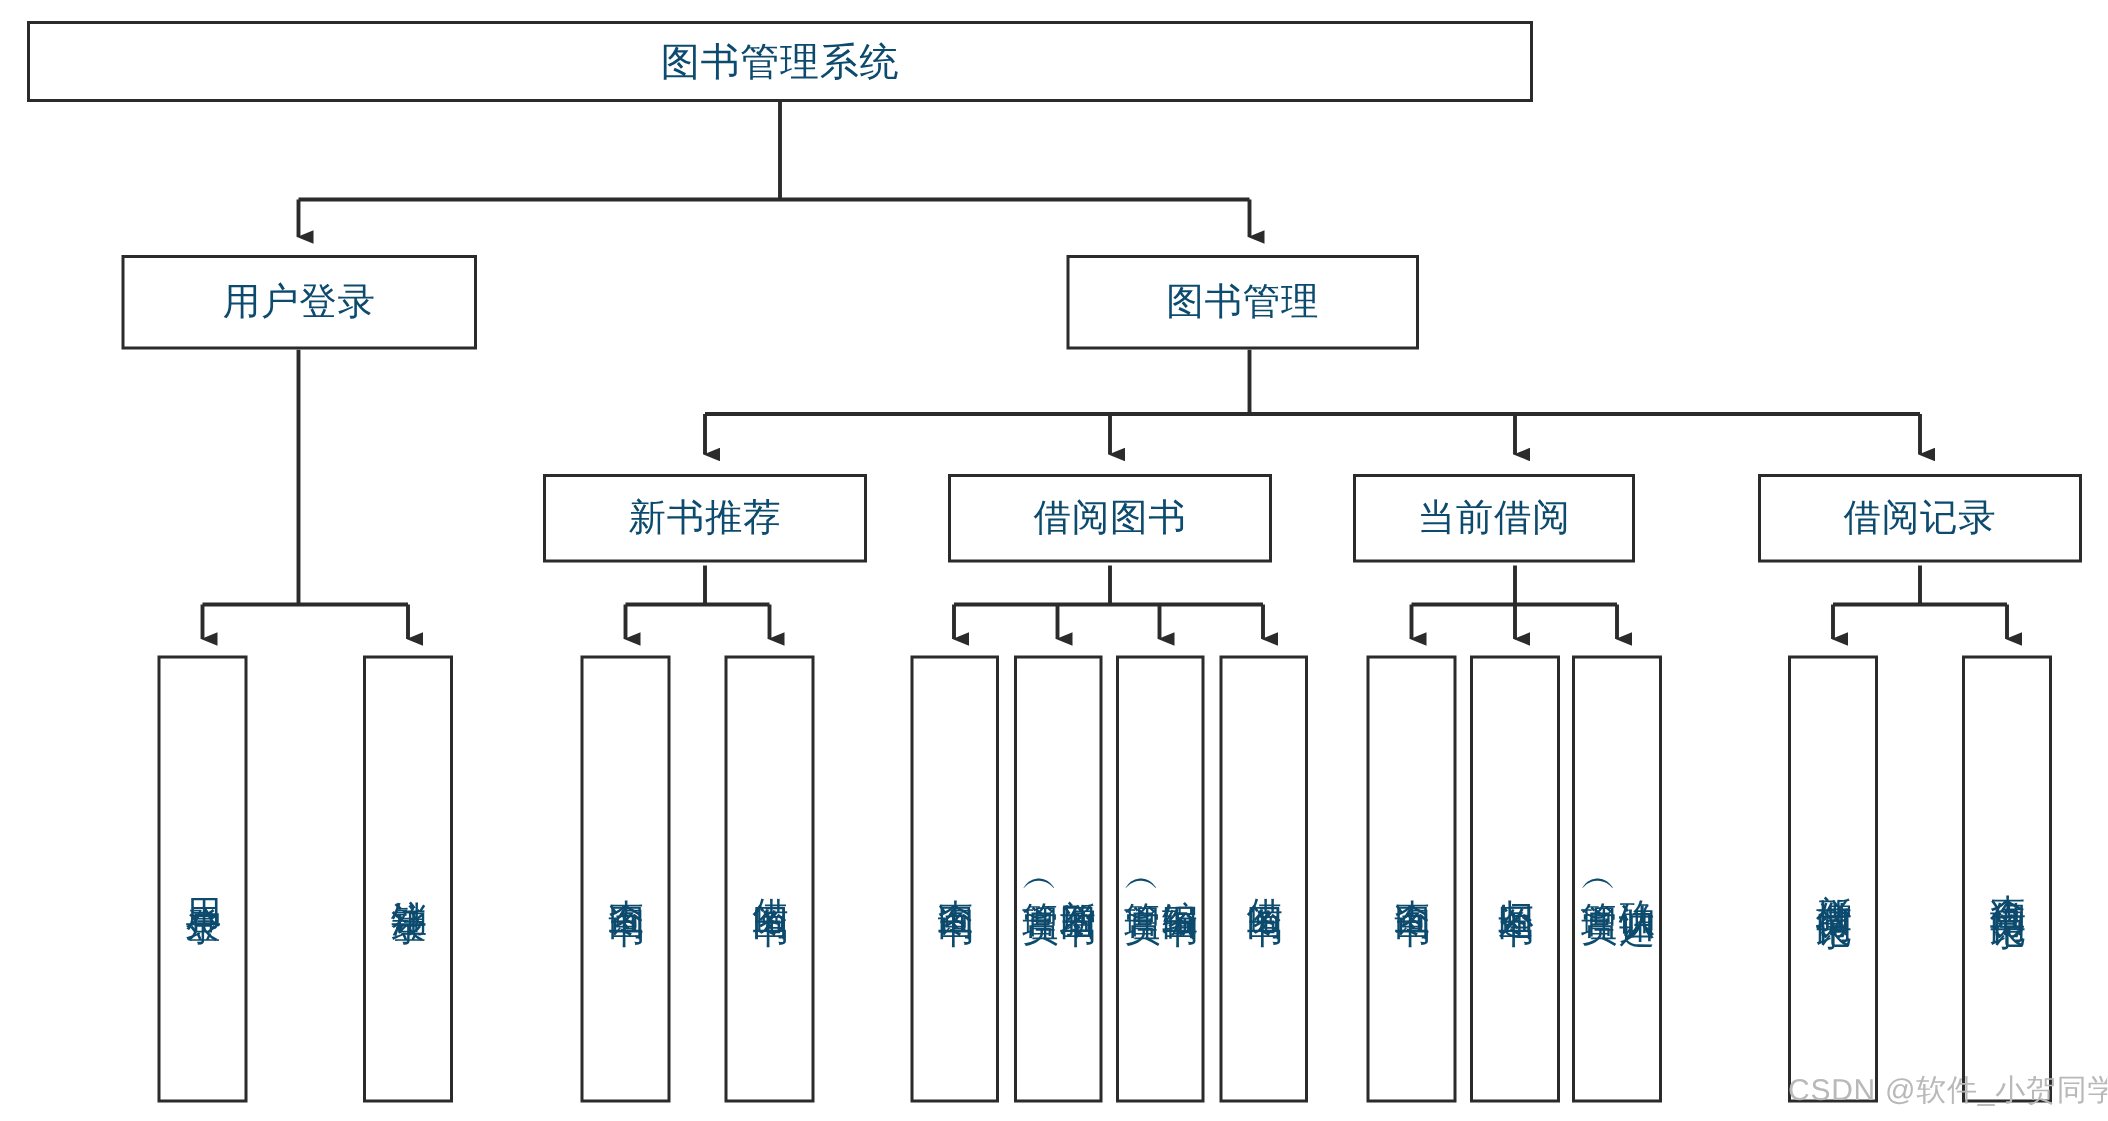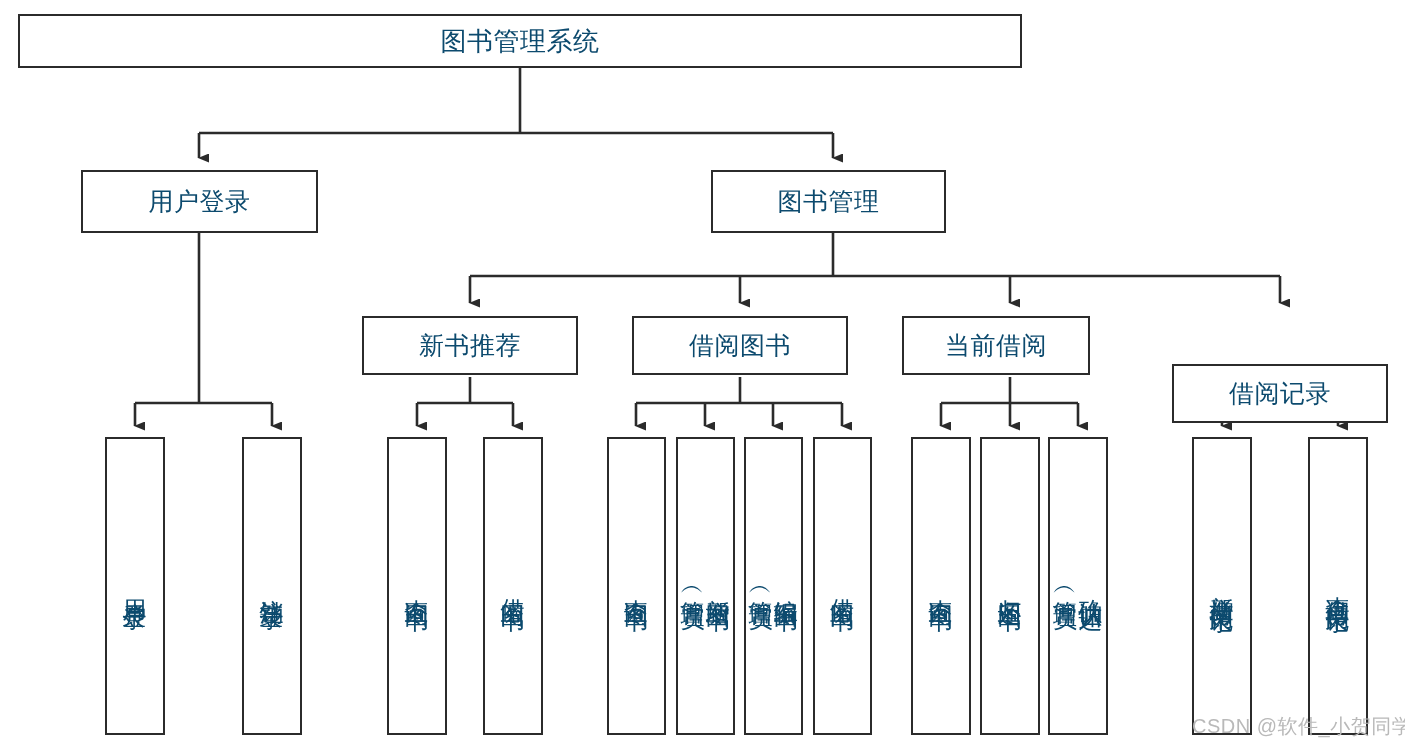--- a/index.html
+++ b/index.html
@@ -148,21 +148,21 @@
   </div>
 
   <div class="node horizontal" style="left:632px; top:316px; width:216px; height:59px;">
     <span class="label">借阅图书</span>
   </div>
 
   <div class="node horizontal" style="left:902px; top:316px; width:188px; height:59px;">
     <span class="label">当前借阅</span>
   </div>
 
-  <div class="node horizontal" style="left:1172px; top:316px; width:216px; height:59px;margin-top:48px;">
+  <div class="node horizontal" style="left:1172px; top:316px; width:216px; height:59px;">
     <span class="label">借阅记录</span>
   </div>
 
   <div class="node vertical" style="left:105px; top:437px; width:60px; height:298px;">
     <span class="label">用户登录</span>
   </div>
 
   <div class="node vertical" style="left:242px; top:437px; width:60px; height:298px;">
     <span class="label">注销登录</span>
   </div>

